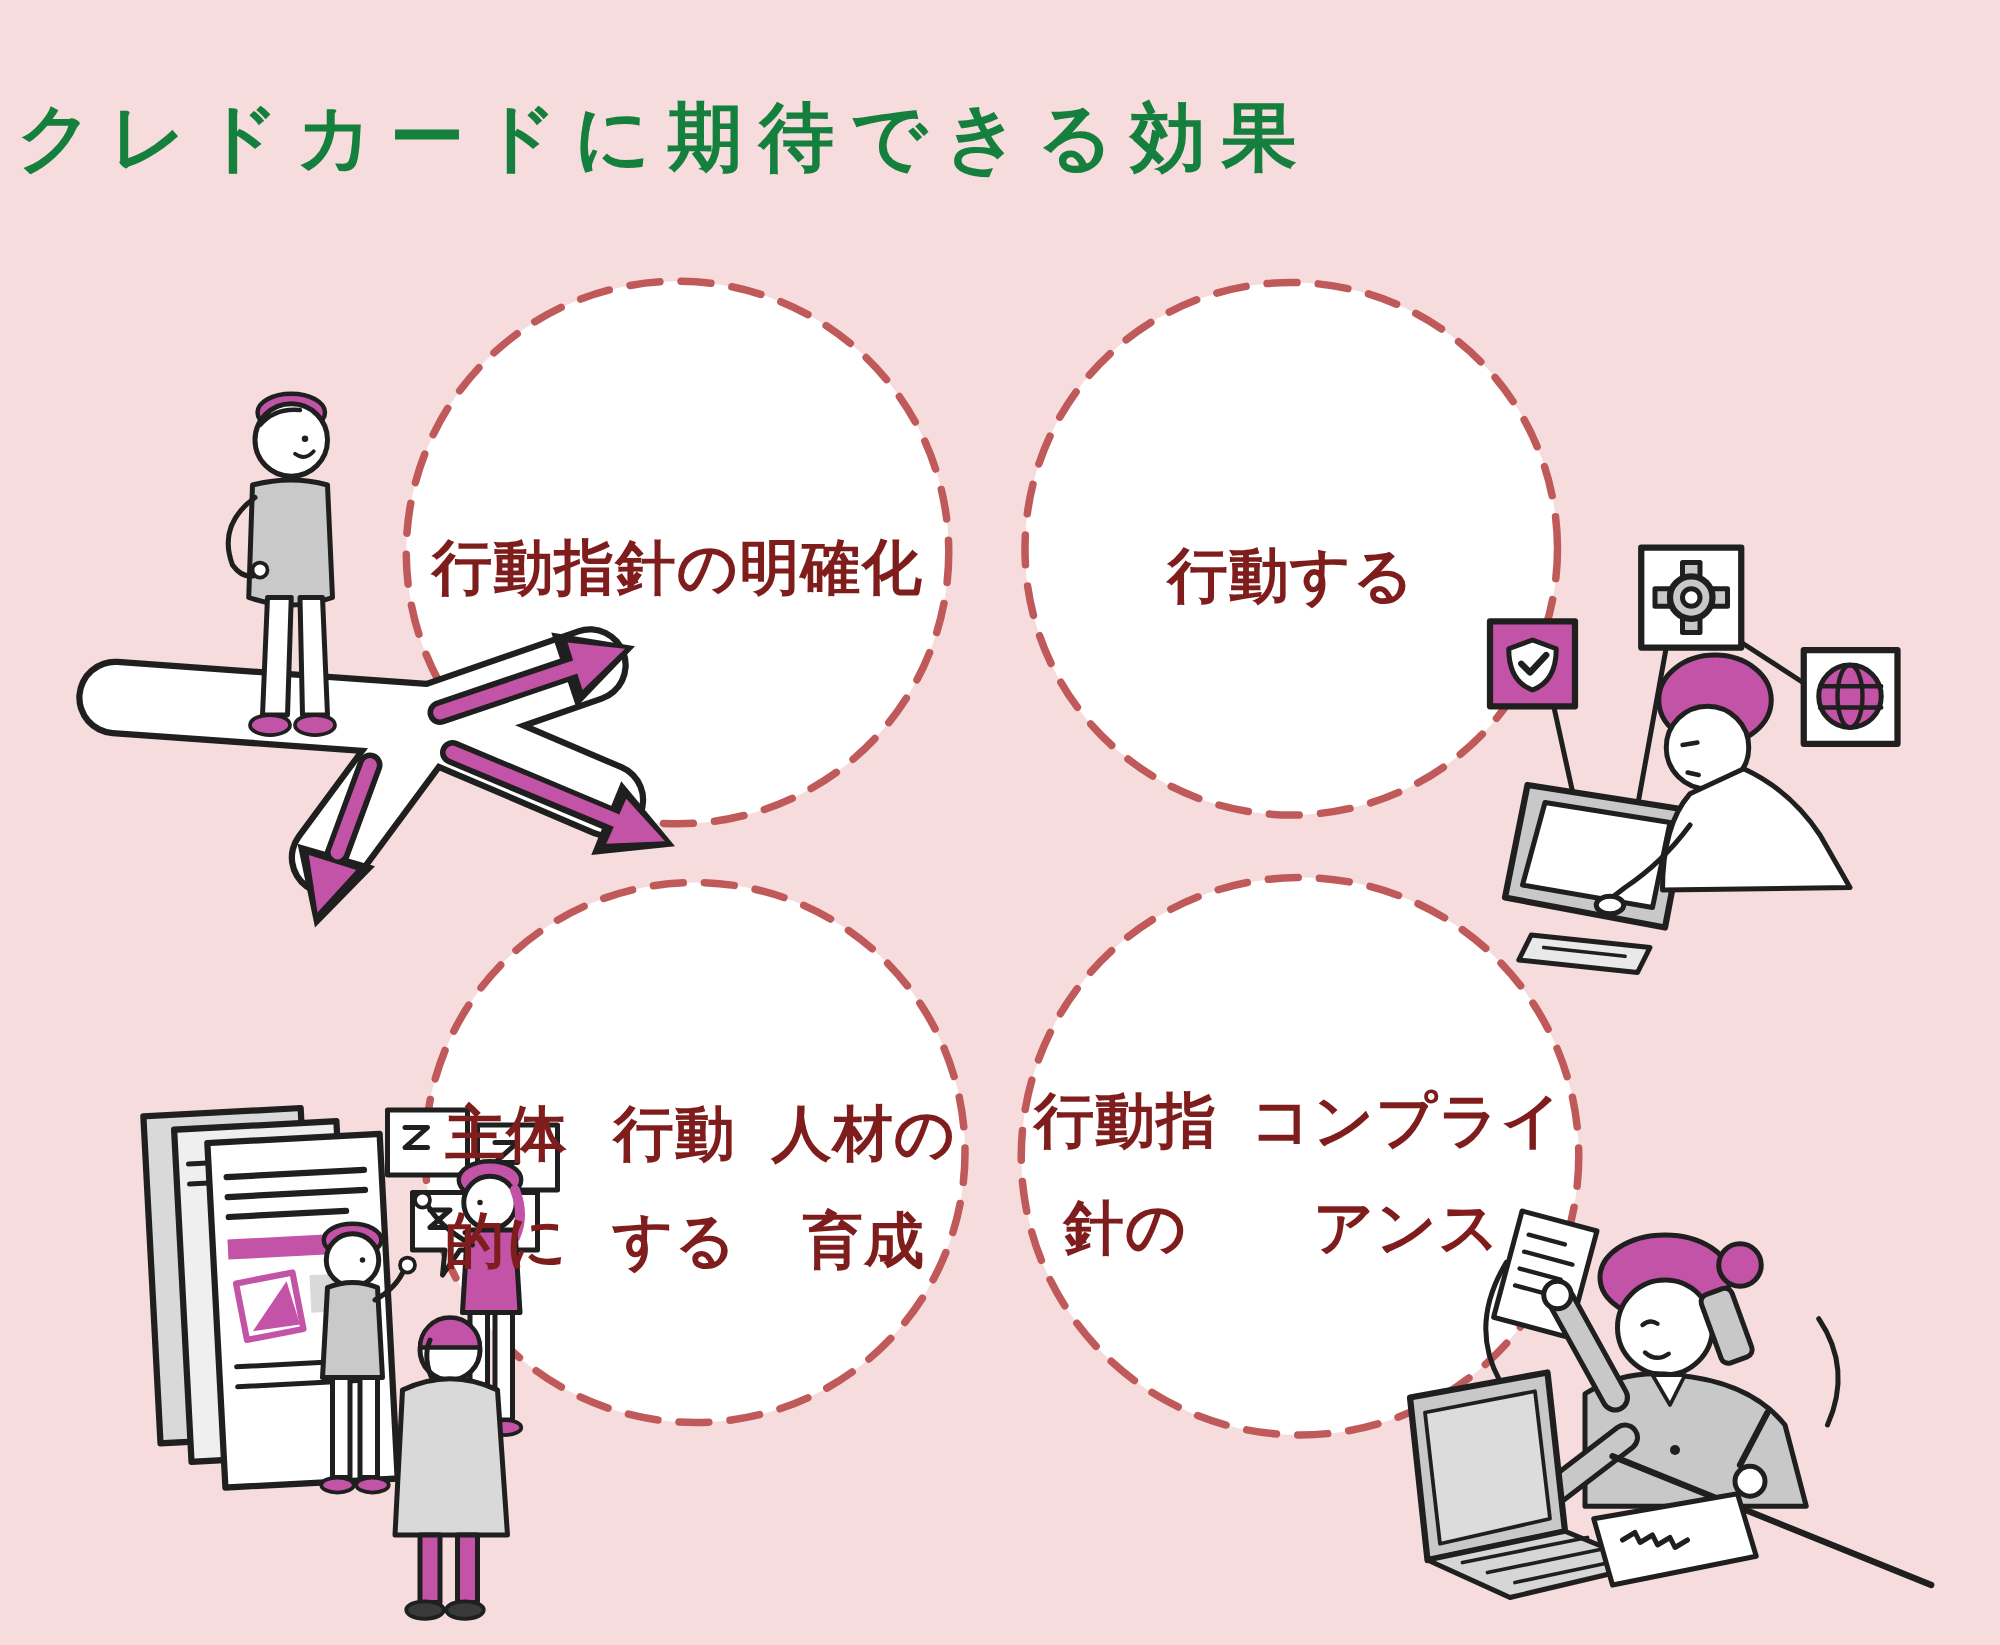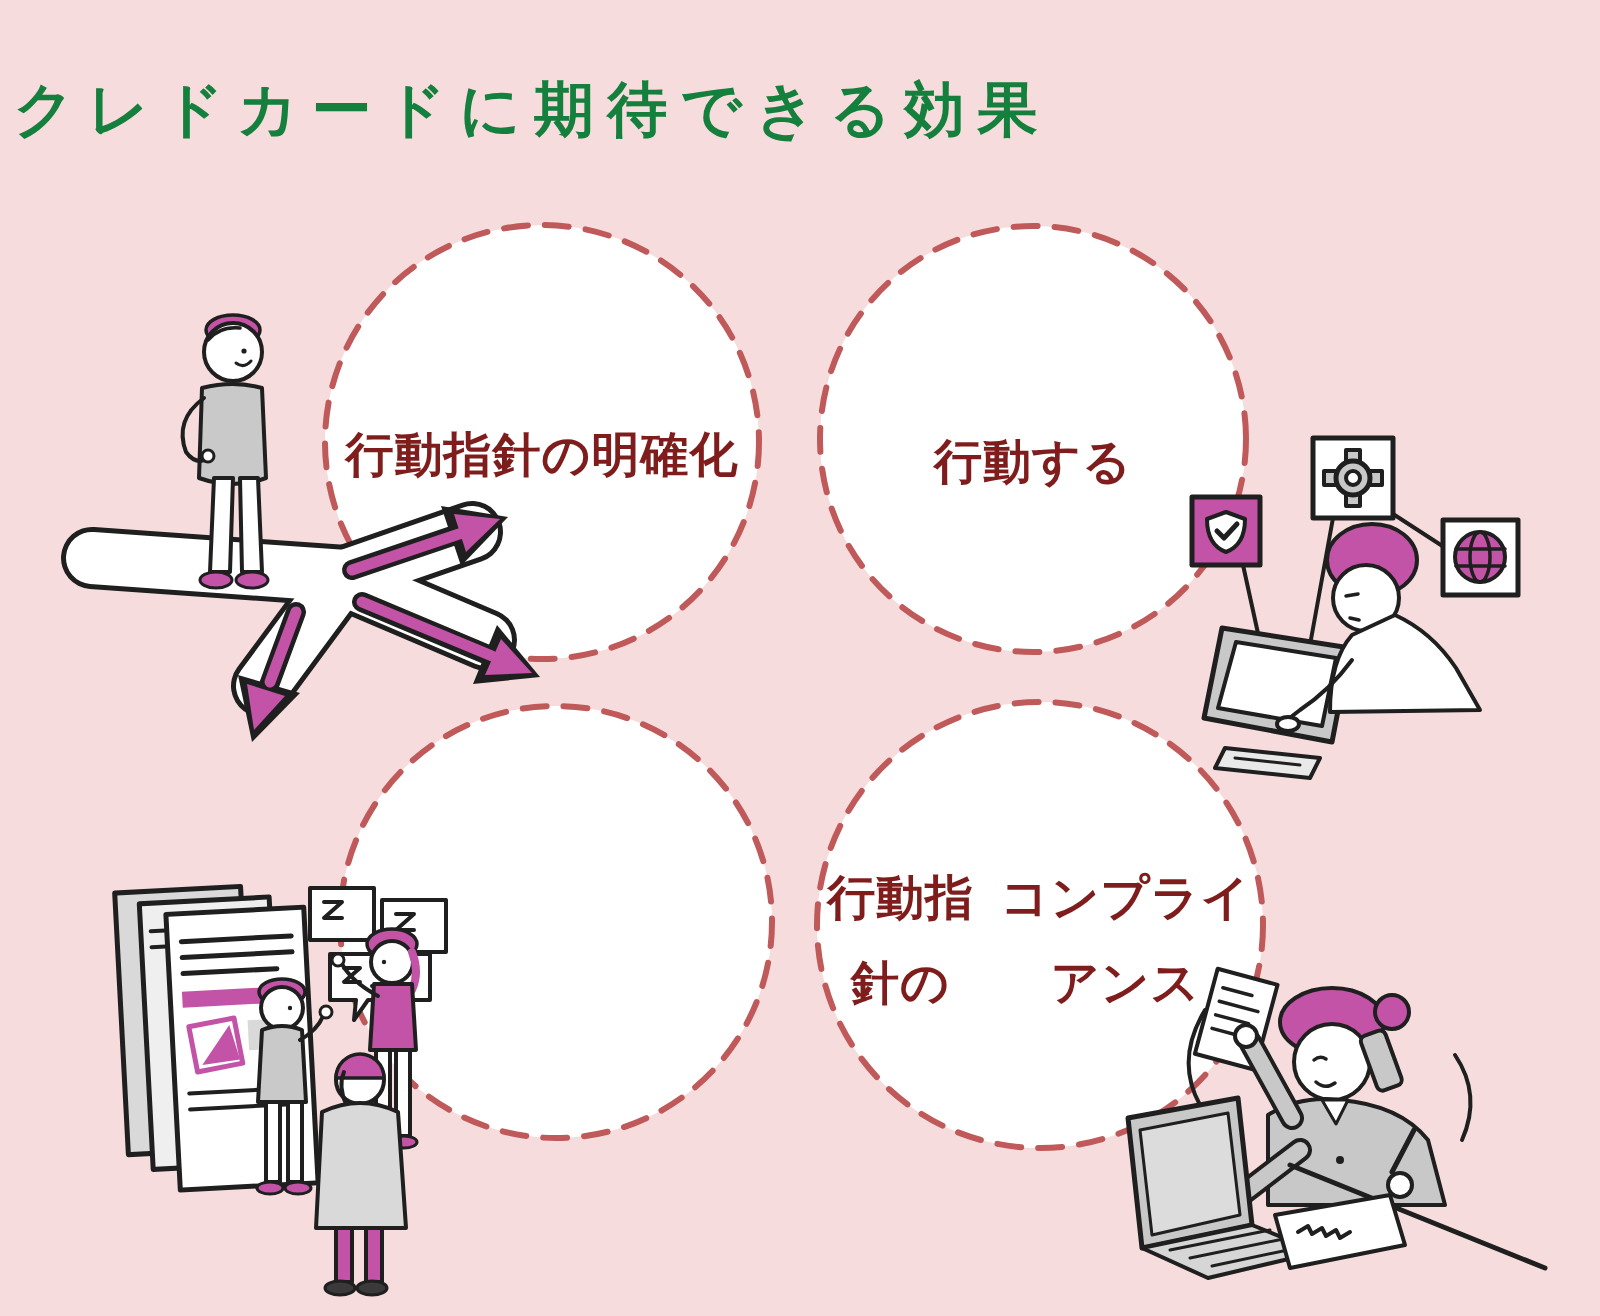--- a/index.html
+++ b/index.html
@@ -228,19 +228,24 @@
 
   <div class="label c1">
     <div>行動指針の</div>
     <div>明確化</div>
   </div>
 
   <div class="label c2">
     <div>行動する</div>
   </div>
 
+  <div class="label c3">
+    <div>主体的に</div>
+    <div>行動する</div>
+    <div>人材の育成</div>
+  </div>
 
   <div class="label c4">
     <div>行動指針の</div>
     <div>コンプライアンス</div>
   </div>
 
 </div>
 
 </body></html>

